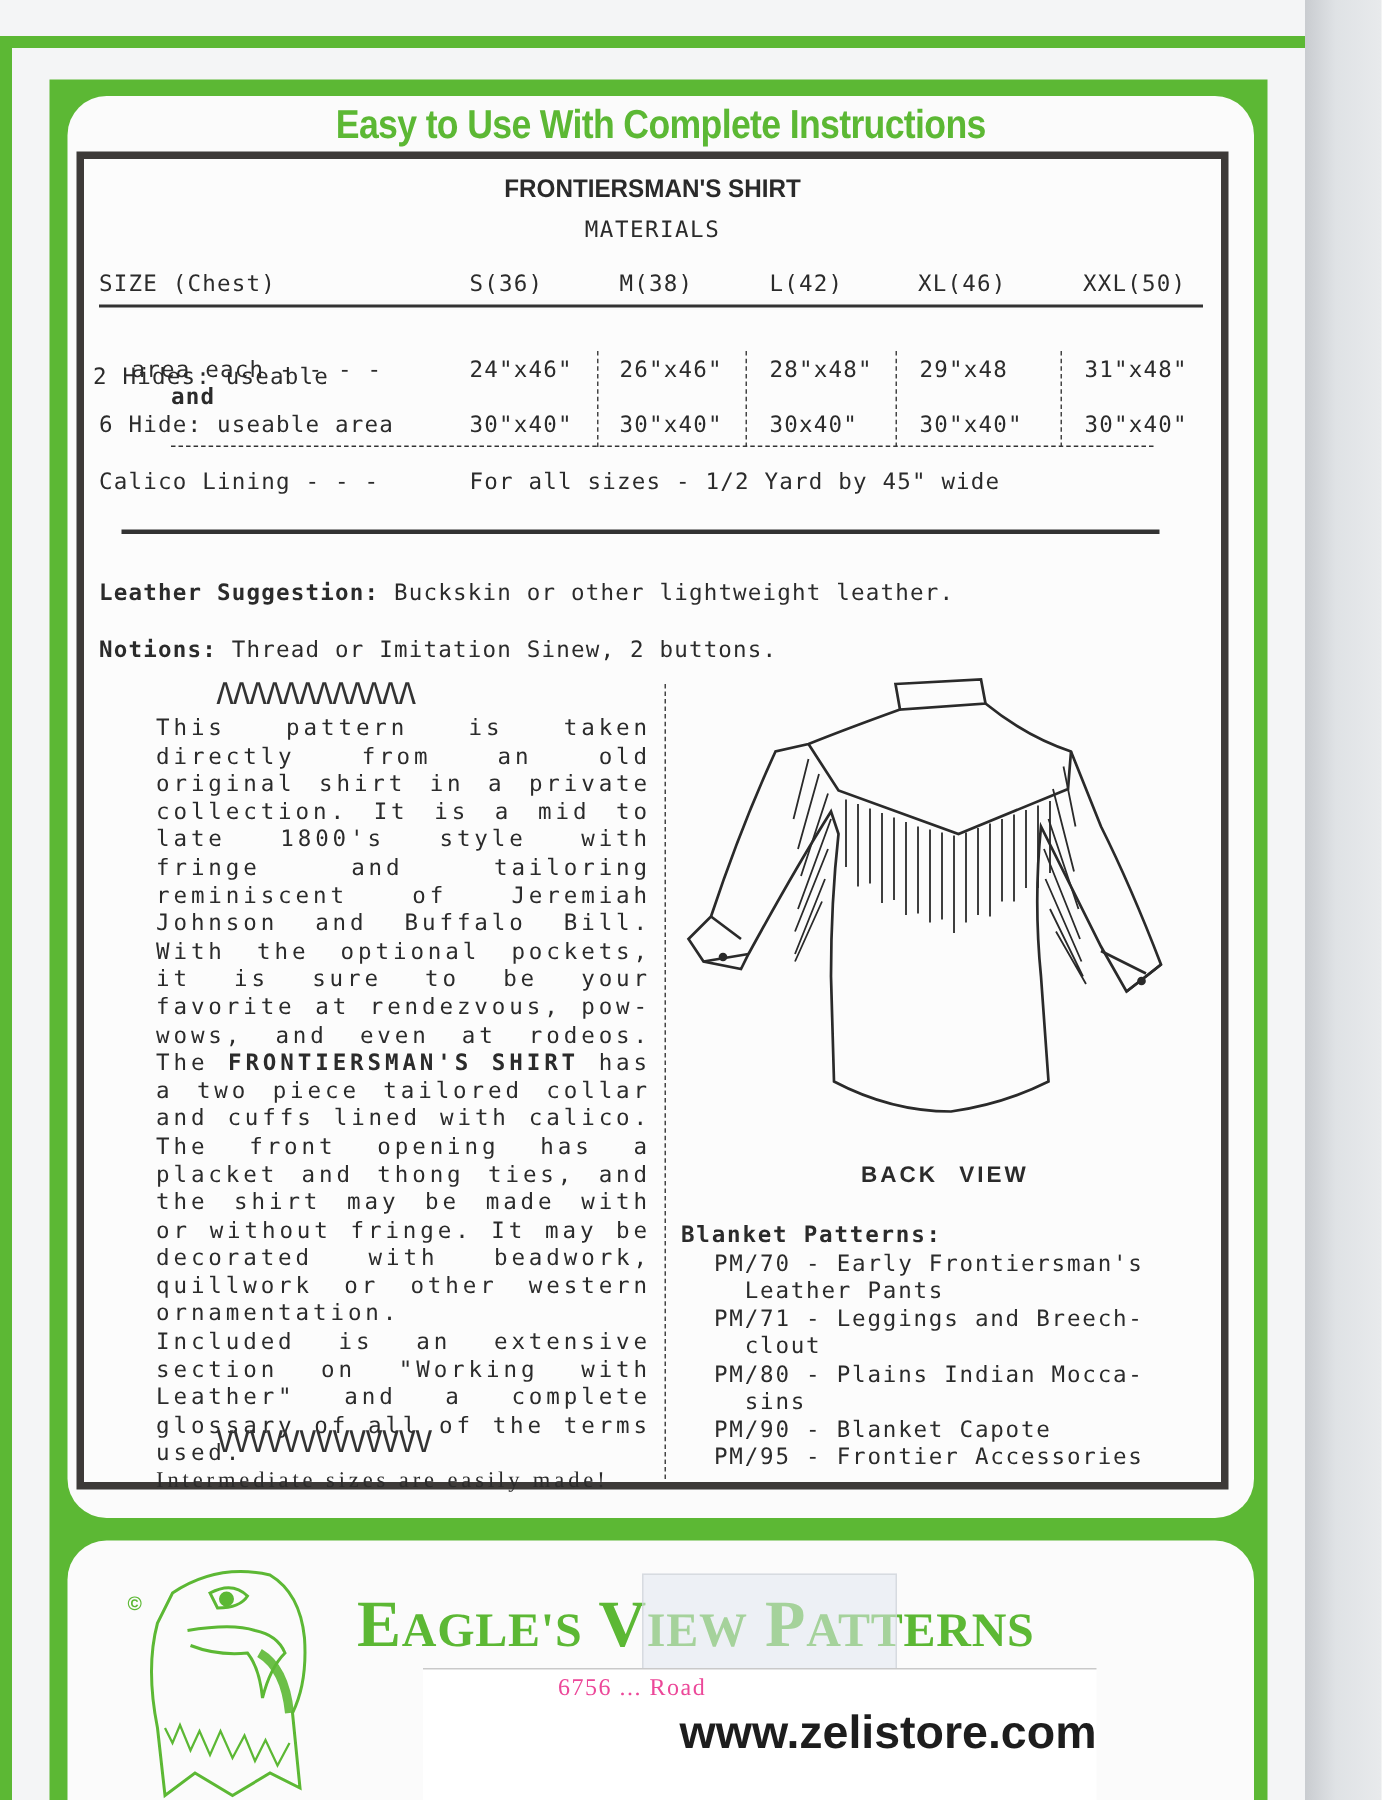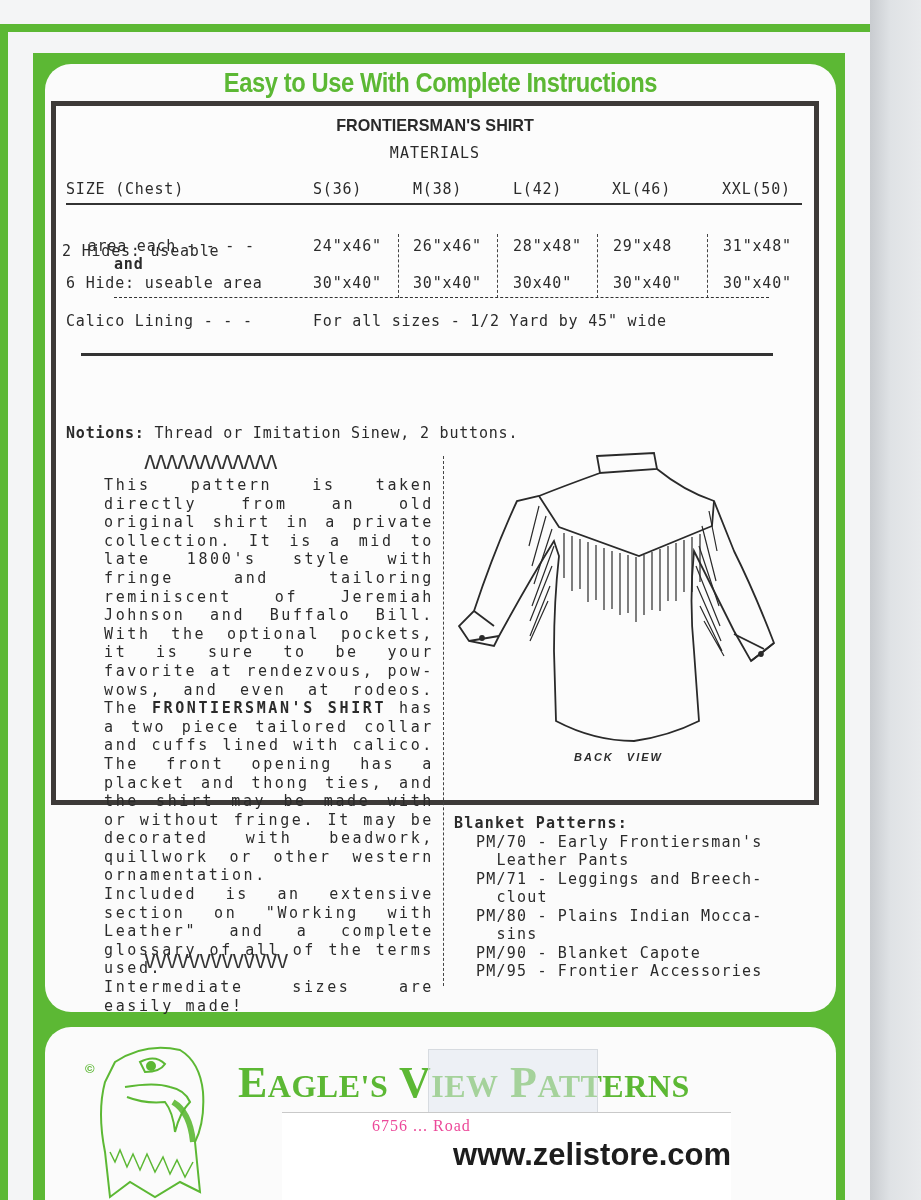--- a/index.html
+++ b/index.html
@@ -11,48 +11,48 @@
   .top-rule { position: absolute; left: 0; top: 24px; width: 870px; height: 8px; background: #5cb834; }
   .left-rule { position: absolute; left: 0; top: 24px; width: 8px; height: 1176px; background: #5cb834; }
   .outer-green { position: absolute; left: 33px; top: 53px; width: 812px; height: 1147px; background: #5cb834; }
 
   .panel { position: absolute; left: 45px; top: 64px; width: 791px; height: 948px;
     background: #fbfbfb; border-radius: 26px 26px 26px 26px; }
   .panel-title { position: absolute; left: 0; top: 4px; width: 791px; text-align: center;
     font-family: "Liberation Sans", sans-serif; font-weight: bold; font-size: 27px;
     color: #5cb834; letter-spacing: -0.5px; transform: scaleX(0.88); }
 
-  .doc-box { position: absolute; left: 51px; top: 101px; width: 768px; height: 704px;
+  .doc-box { position: absolute; left: 51px; top: 101px; width: 768px; height: 892px;
     border: 5px solid #3d3a38; background: #fcfcfc; }
 
   .doc-title { position: absolute; left: 0; top: 10px; width: 758px; text-align: center;
     font-family: "Liberation Sans", sans-serif; font-weight: bold; font-size: 17px; color: #2a2a2a;
     transform: scaleX(0.95); }
   .doc-sub { position: absolute; left: 0; top: 38px; width: 758px; text-align: center;
     font-size: 15px; letter-spacing: 1px; }
 
   .row { position: absolute; font-size: 15px; white-space: pre; letter-spacing: 0.8px; }
   .bold { font-weight: bold; }
   .hdr-line { position: absolute; left: 10px; top: 97px; width: 736px; height: 2px; background: #333; }
   .dash-line { position: absolute; left: 58px; top: 191px; width: 655px; border-top: 1.5px dashed #333; }
   .vdash { position: absolute; width: 0; border-left: 1.5px dashed #444; }
   .calico-line { position: absolute; left: 25px; top: 247px; width: 692px; height: 3px; background: #333; }
 
   .desc { position: absolute; left: 10px; width: 368px; font-size: 15px; line-height: 18.6px;
     text-align: justify; letter-spacing: 2.6px; }
   .desc p { text-align-last: justify; }
-  .desc p.last { text-align-last: left; }
+  .desc p.last { text-align-last: left; font-family: Liberation Serif, serif; }
   .indent { padding-left: 38px; }
   .vdiv { position: absolute; left: 387px; top: 350px; height: 530px; border-left: 1.5px dashed #444; }
 
   .zigzag { position: absolute; font-size: 20px; letter-spacing: -1px; color: #333; }
 
   .shirt { position: absolute; left: 398px; top: 345px; width: 340px; height: 300px; }
-  .back-view { position: absolute; left: 518px; top: 645px; font-family: "Liberation Sans", sans-serif;
-    font-weight: bold; font-size: 11px; letter-spacing: 2px; word-spacing: 8px; font-style: italic; }
+  .back-view { position: absolute; left: 518px; top: 669px; font-family: "Liberation Sans", sans-serif;
+    font-weight: bold; font-size: 15px; letter-spacing: 2px; word-spacing: 8px; }
 
   .related { position: absolute; left: 398px; top: 708px; font-size: 15px; line-height: 18.5px; letter-spacing: 1.2px; }
   .related .rel-item { padding-left: 22px; white-space: pre; }
 
   .footer { position: absolute; left: 45px; top: 1027px; width: 791px; height: 180px;
     background: #fbfbfb; border-radius: 26px 26px 0 0; }
   .copyright { position: absolute; left: 40px; top: 34px; font-family: "Liberation Sans", sans-serif;
     font-size: 13px; color: #5cb834; font-weight: bold; }
   .eagle { position: absolute; left: 40px; top: 15px; width: 130px; height: 160px; }
   .brand { position: absolute; left: 193px; top: 30px; font-family: "Liberation Serif", serif; font-weight: bold;
@@ -110,20 +110,21 @@
   <div class="vdash" style="left:342px; top:128px; height:64px;"></div>
   <div class="vdash" style="left:441px; top:128px; height:64px;"></div>
   <div class="vdash" style="left:541px; top:128px; height:64px;"></div>
   <div class="vdash" style="left:651px; top:128px; height:64px;"></div>
   <div class="dash-line"></div>
 
   <div class="row" style="left:10px; top:206px;">Calico Lining - - -</div>
   <div class="row" style="left:257px; top:206px;">For all sizes - 1/2 Yard by 45" wide</div>
   <div class="calico-line"></div>
 
+  <div class="row" style="left:10px; top:280px;"><span class="bold">Leather Suggestion:</span> <span>Buckskin or other lightweight leather.</span></div>
   <div class="row" style="left:10px; top:318px;"><span class="bold">Notions:</span> <span>Thread or Imitation Sinew, 2 buttons.</span></div>
 
   <div class="zigzag" style="left:88px; top:344px;">ΛΛΛΛΛΛΛΛΛΛΛΛ</div>
 
   <div class="desc" style="top:370px;">
     <p class="indent">This pattern is taken directly from an old original shirt in a private collection. It is a mid to late 1800's style with fringe and tailoring reminiscent of Jeremiah Johnson and Buffalo Bill. With the optional pockets, it is sure to be your favorite at rendezvous, pow-wows, and even at rodeos.</p>
     <p class="indent"><span>The </span><b>FRONTIERSMAN'S SHIRT</b><span> has a two piece tailored collar and cuffs lined with calico. The front opening has a placket and thong ties, and the shirt may be made with or without fringe. It may be decorated with beadwork, quillwork or other western ornamentation.</span></p>
     <p class="indent">Included is an extensive section on "Working with Leather" and a complete glossary of all of the terms used.</p>
     <p class="indent last">Intermediate sizes are easily made!</p>
   </div>

